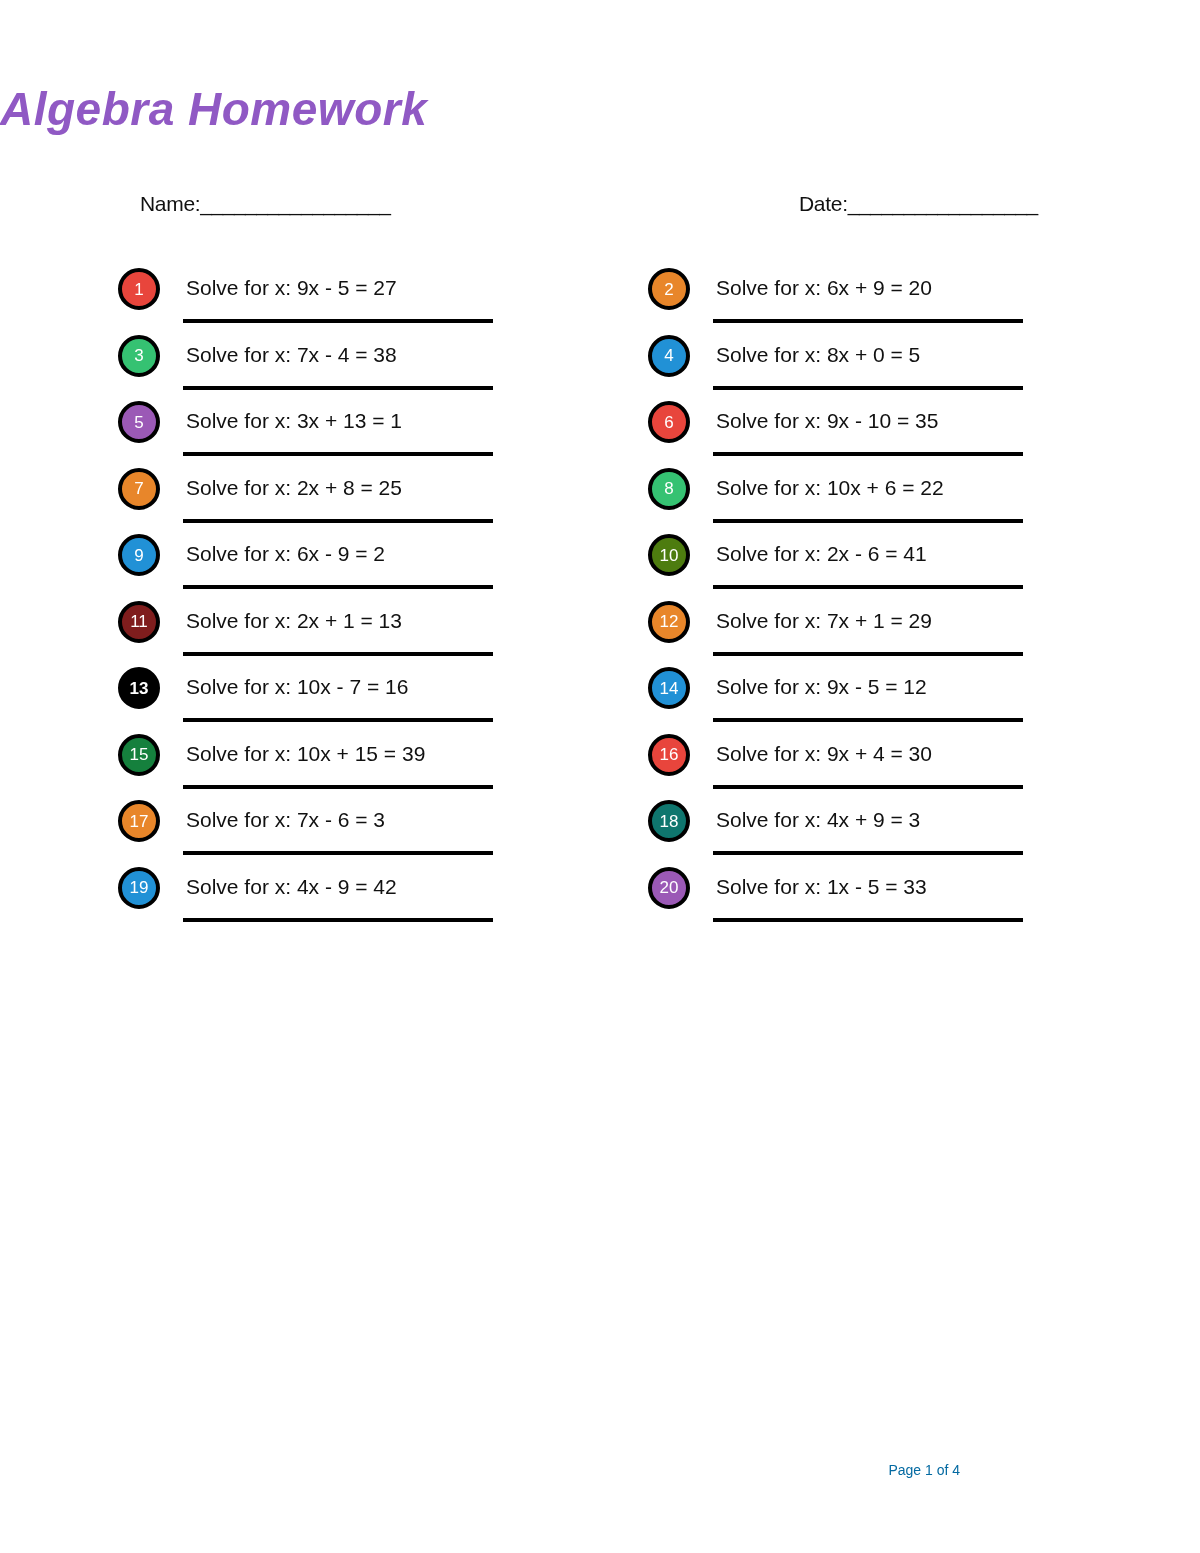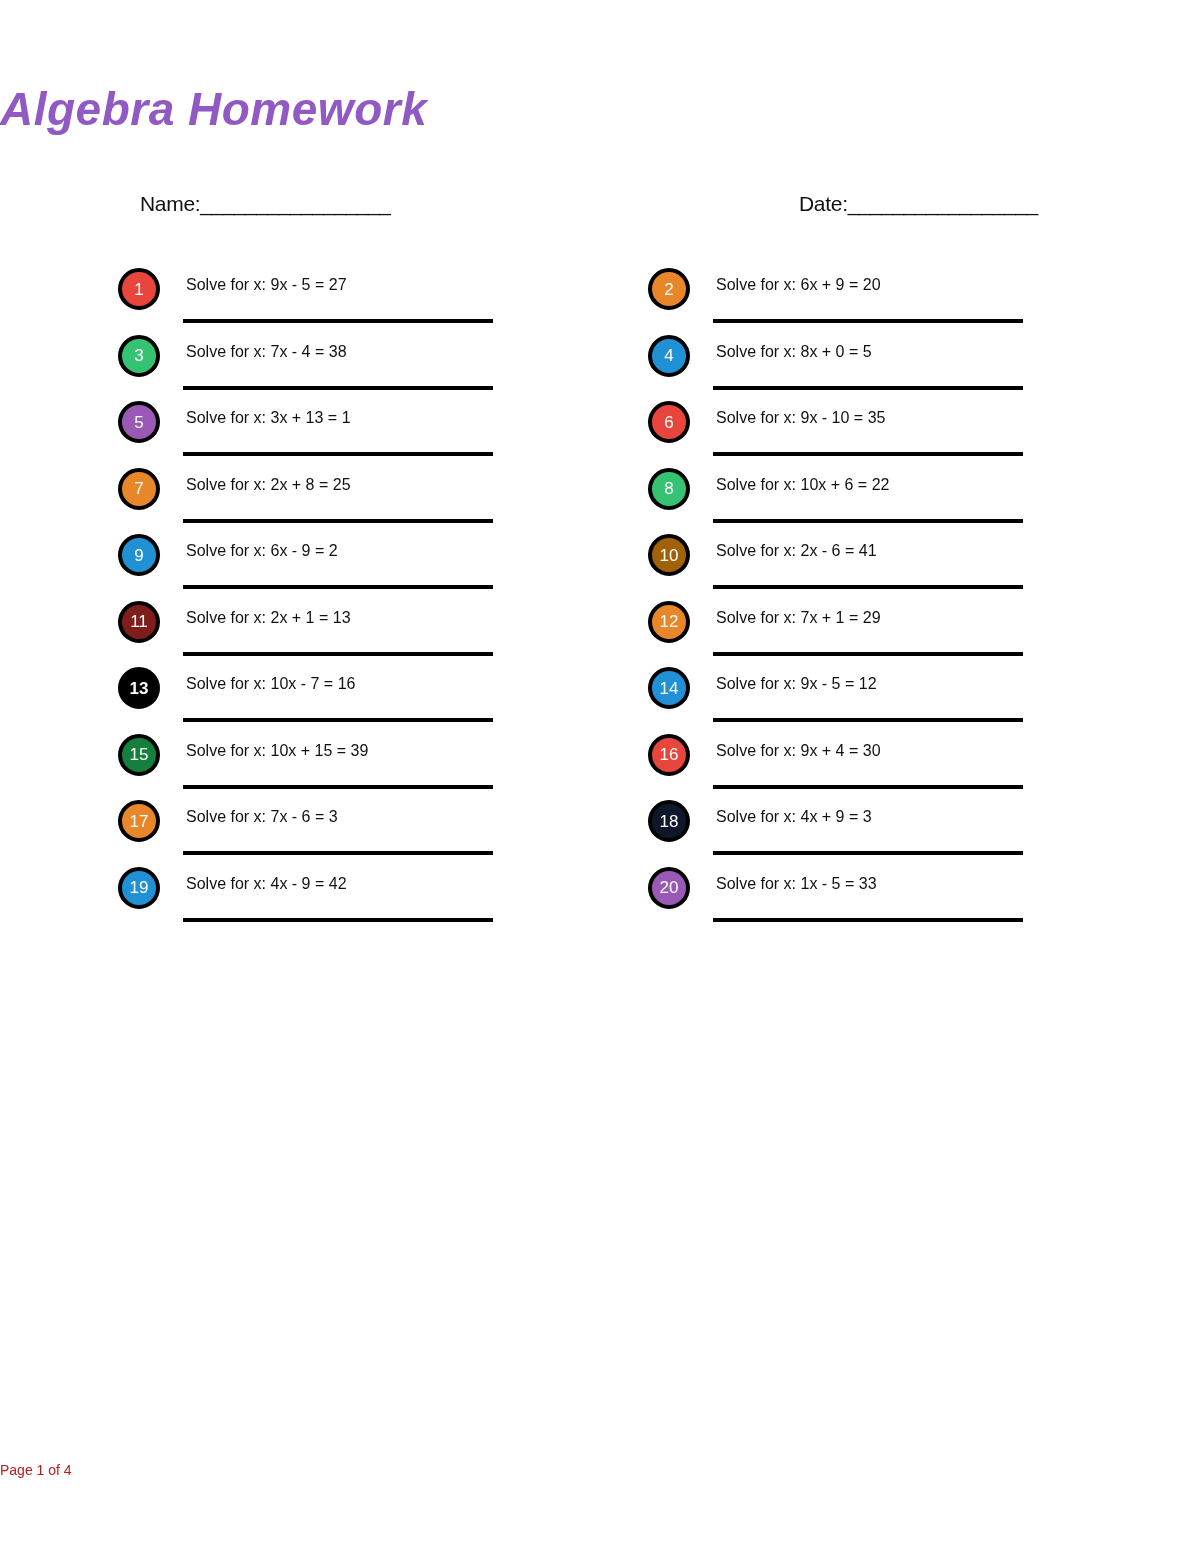--- a/index.html
+++ b/index.html
@@ -91,44 +91,44 @@
     color: #ffffff;
     font-size: 17px;
     font-weight: normal;
     line-height: 1;
   }
 
   .problem-text {
     position: absolute;
     left: 68px;
     top: 14px;
-    font-size: 16px;
+    font-size: 21px;
     color: #111111;
     white-space: nowrap;
     letter-spacing: 0px;
   }
 
   .answer-line {
     position: absolute;
     left: 65px;
     top: 57px;
     width: 310px;
     height: 0;
     border-top: 4px solid #000000;
   }
 
   
   .footer {
     position: absolute;
     top: 1462px;
     left: 0;
     width: 960px;
-    text-align: left;
+    text-align: right;
     font-size: 14px;
-    color: #b91c1c;
+    color: #0369a1;
   }
 </style>
 </head>
 <body>
 
 <div class="page-title">Algebra Homework</div>
 
 <div class="meta-row">
   <div class="meta-field name-field">
     <span class="meta-label">Name:</span><span class="meta-blank">_________________</span>
@@ -206,41 +206,41 @@
         <div class="badge" style="background: rgb(232, 69, 60);">6</div>
         <div class="problem-text">Solve for x: 9x - 10 = 35</div>
         <div class="answer-line"></div>
       </div>
       <div class="problem-row">
         <div class="badge" style="background: rgb(53, 194, 114);">8</div>
         <div class="problem-text">Solve for x: 10x + 6 = 22</div>
         <div class="answer-line"></div>
       </div>
       <div class="problem-row">
-        <div class="badge" style="background: #a16207;">10</div>
+        <div class="badge" style="background: #4d7c0f;">10</div>
         <div class="problem-text">Solve for x: 2x - 6 = 41</div>
         <div class="answer-line"></div>
       </div>
       <div class="problem-row">
         <div class="badge" style="background: rgb(232, 134, 42);">12</div>
         <div class="problem-text">Solve for x: 7x + 1 = 29</div>
         <div class="answer-line"></div>
       </div>
       <div class="problem-row">
         <div class="badge" style="background: rgb(33, 145, 214);">14</div>
         <div class="problem-text">Solve for x: 9x - 5 = 12</div>
         <div class="answer-line"></div>
       </div>
       <div class="problem-row">
         <div class="badge" style="background: rgb(232, 69, 60);">16</div>
         <div class="problem-text">Solve for x: 9x + 4 = 30</div>
         <div class="answer-line"></div>
       </div>
       <div class="problem-row">
-        <div class="badge" style="background: #0f172a;">18</div>
+        <div class="badge" style="background: #0f766e;">18</div>
         <div class="problem-text">Solve for x: 4x + 9 = 3</div>
         <div class="answer-line"></div>
       </div>
       <div class="problem-row">
         <div class="badge" style="background: rgb(155, 89, 182);">20</div>
         <div class="problem-text">Solve for x: 1x - 5 = 33</div>
         <div class="answer-line"></div>
       </div>
     </div>
 </div>

